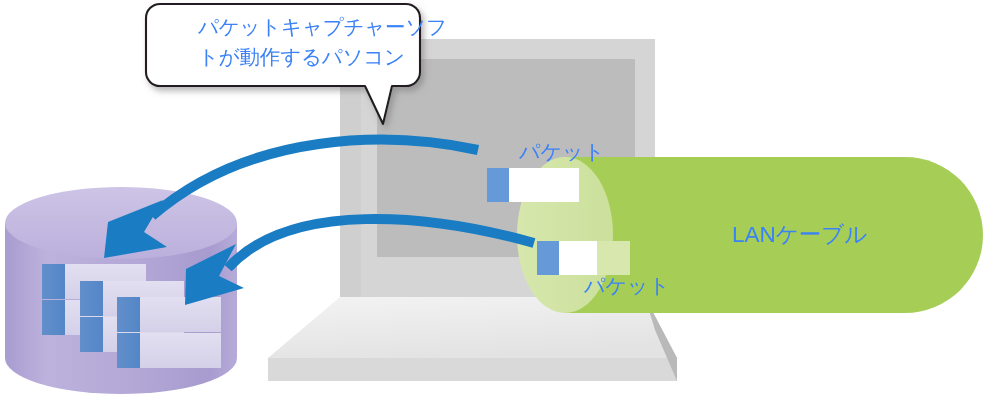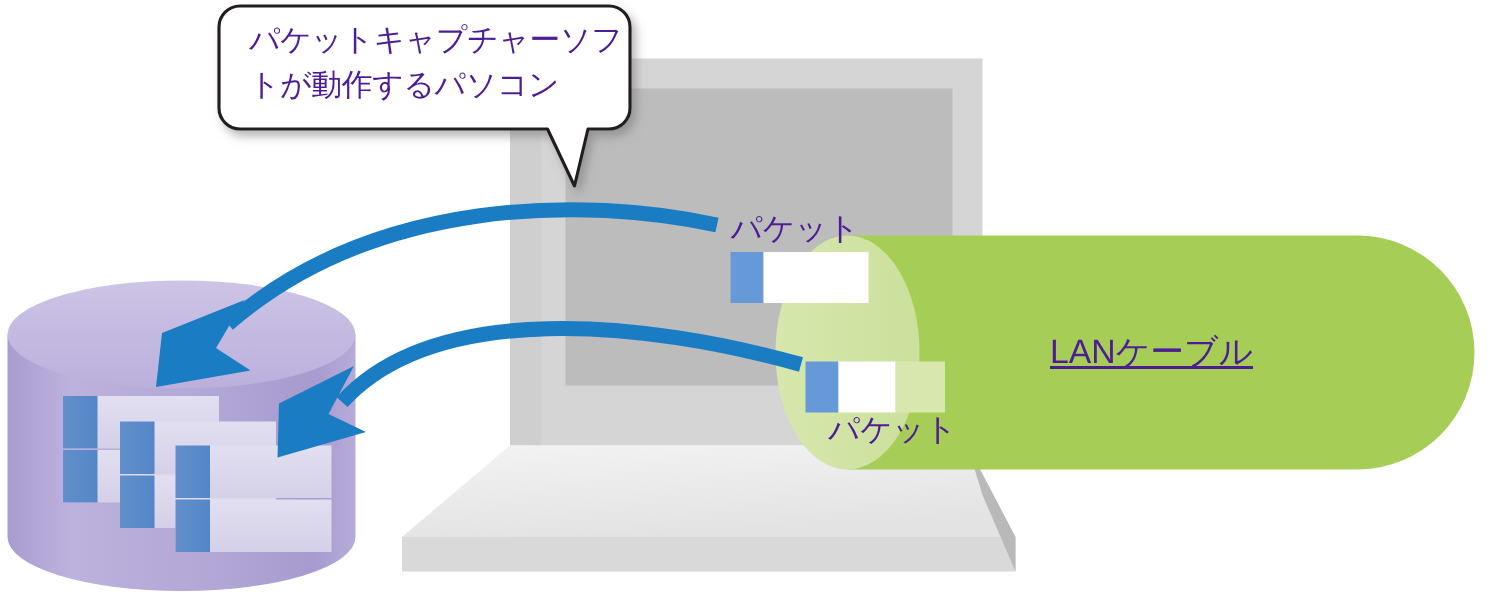--- a/index.html
+++ b/index.html
@@ -19,23 +19,24 @@
   }
   #scene svg.layer {
     position: absolute;
     left: 0;
     top: 0;
     width: 1000px;
     height: 401px;
   }
   .lbl {
     position: absolute;
-    color: #4c1d95;
+    color: #3b82f6;
     white-space: nowrap;
     font-family: "Liberation Sans", "DejaVu Sans", sans-serif;
+    margin-left: 32px;
   }
   #callout-text {
     left: 166px;
     top: 12px;
     width: 250px;
     font-size: 20.5px;
     line-height: 30px;
     white-space: normal;
     letter-spacing: -0.2px;
   }
@@ -46,21 +47,20 @@
   }
   #packet-label-bottom {
     left: 552px;
     top: 272px;
     font-size: 21px;
   }
   #cable-label {
     left: 700px;
     top: 219px;
     font-size: 22.5px;
-    text-decoration: underline;
   }
 </style>
 </head>
 <body>
 
 <div id="scene">
 
   <svg class="layer" viewBox="0 0 1000 401">
     <defs>
       <linearGradient id="gradCylBody" x1="0" y1="0" x2="1" y2="0">

